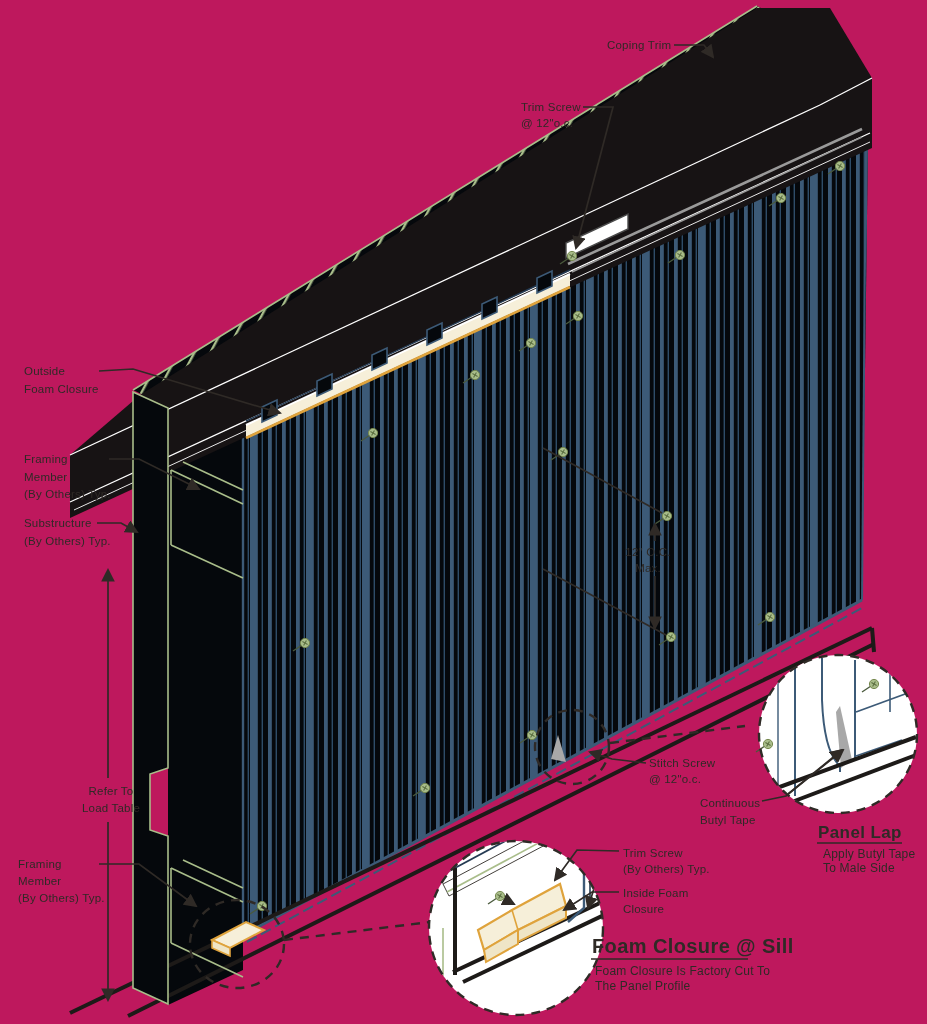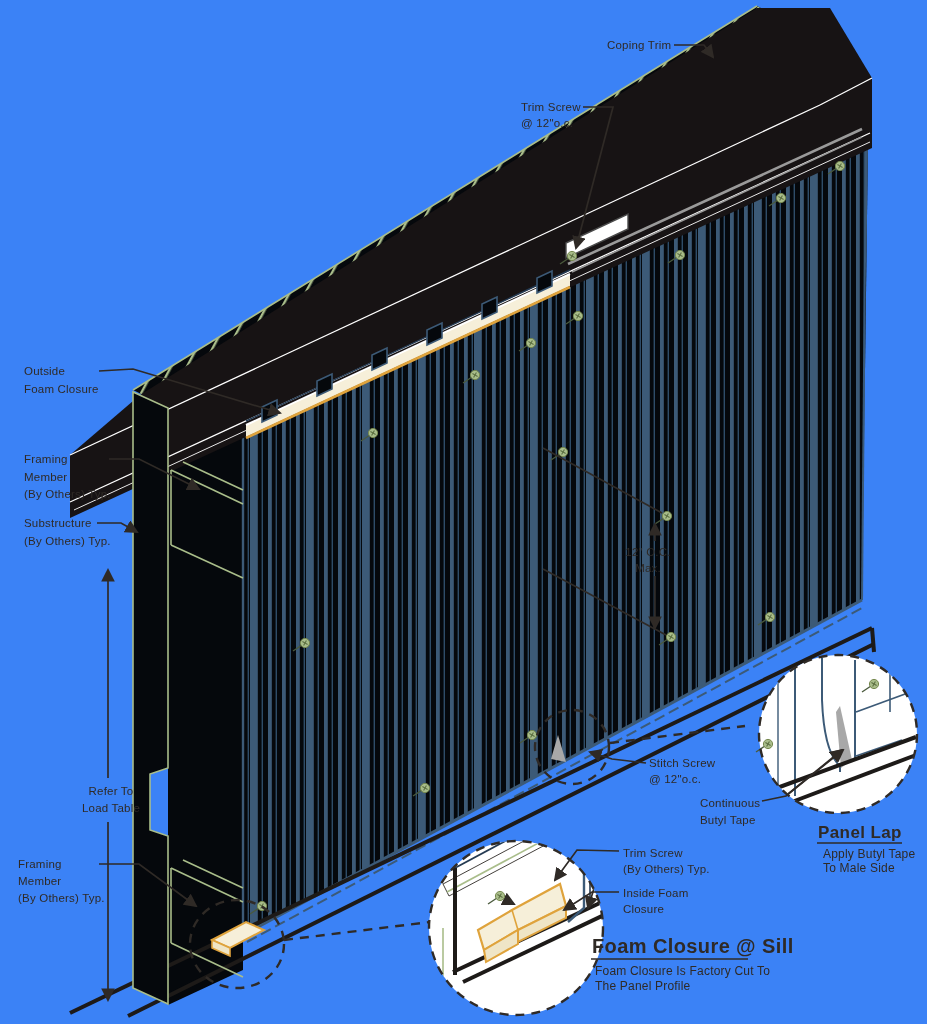--- a/index.html
+++ b/index.html
@@ -1,16 +1,16 @@
 <!DOCTYPE html>
 <html><head>
 <meta charset="utf-8">
 <style>
   html,body{margin:0;padding:0;background:#ffffff;}
-  .stage{position:relative;width:927px;height:1024px;background:#3b82f6;overflow:hidden;
+  .stage{position:relative;width:927px;height:1024px;background:#be185d;overflow:hidden;
          font-family:"Liberation Sans", sans-serif;}
   svg{display:block;}
   text{fill:#2f2a26;font-family:"Liberation Sans",sans-serif;font-size:11.5px;letter-spacing:.2px;}
   text.hd1{font-size:20px;font-weight:bold;letter-spacing:.4px;}
   text.hd2{font-size:17px;font-weight:bold;letter-spacing:.4px;}
   text.sub{font-size:12px;}
   text.ctr{text-anchor:middle;}
   .ldr{fill:none;stroke:#2f2a26;stroke-width:1.7;}
   .dash{fill:none;stroke:#2f2a26;stroke-width:2.4;stroke-dasharray:9 7;}
   .blk4{stroke:#1d1a18;stroke-width:4;fill:none;}

